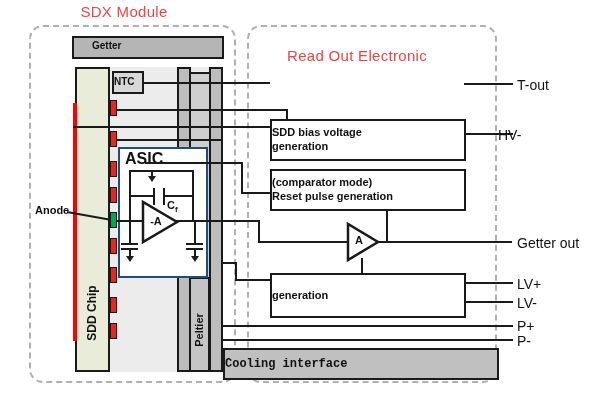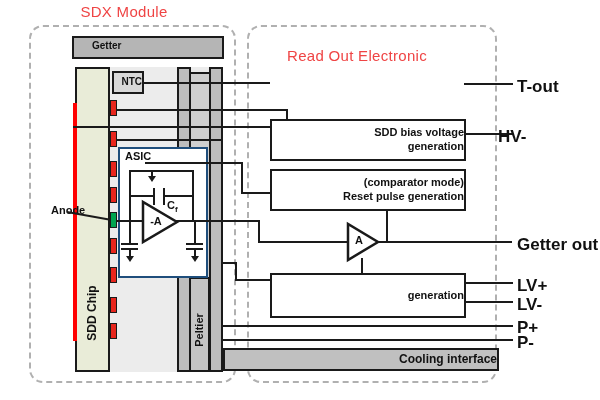--- a/index.html
+++ b/index.html
@@ -5,29 +5,29 @@
   html,body{margin:0;padding:0;background:#fff;}
   #stage{
     position:relative;width:600px;height:400px;background:#ffffff;
     font-family:"Liberation Sans", sans-serif;overflow:hidden;
   }
   .abs{position:absolute;}
   .wire{position:absolute;background:#1a1a1a;}
   .dashedbox{position:absolute;border:2px dashed #b0b0b0;border-radius:14px;box-sizing:border-box;}
   .zonetitle{position:absolute;color:#ef4444;font-size:15px;font-weight:400;text-align:center;letter-spacing:.3px;}
   .blk{position:absolute;background:#fff;border:2px solid #1a1a1a;box-sizing:border-box;
-       display:flex;flex-direction:column;align-items:flex-end;justify-content:center;
+       display:flex;flex-direction:column;align-items:flex-start;justify-content:center;
        font-size:11px;font-weight:bold;color:#111;line-height:1.25;text-align:center;}
   .fill{position:absolute;box-sizing:border-box;}
   .lbl{position:absolute;font-weight:bold;color:#111;}
   .rot{transform:rotate(-90deg);transform-origin:center center;text-align:center;}
   .pad{position:absolute;left:110px;width:7px;height:16px;background:#e8261d;border:1px solid #1a1a1a;box-sizing:border-box;}
   .arrow-down{position:absolute;width:0;height:0;border-left:4px solid transparent;
               border-right:4px solid transparent;border-top:6px solid #1a1a1a;}
-  .port{position:absolute;font-size:17px;font-weight:bold;color:#111;white-space:nowrap;}
+  .port{position:absolute;font-size:14px;font-weight:normal;color:#111;white-space:nowrap;}
 </style>
 </head>
 <body>
 
 <div id="stage">
 
   <div class="zonetitle" style="left:44px;top:3px;width:160px;">SDX Module</div>
   <div class="zonetitle" style="left:272px;top:3px;width:170px;margin-top:44px;">Read Out Electronic</div>
 
   <div class="dashedbox" style="left:29px;top:25px;width:207px;height:358px;"></div>
@@ -55,25 +55,25 @@
   <div class="pad" style="top:100px;"></div>
   <div class="pad" style="top:131px;"></div>
   <div class="pad" style="top:161px;"></div>
   <div class="pad" style="top:187px;"></div>
   <div class="pad" style="top:212px;background:#00a550;"></div>
   <div class="pad" style="top:238px;"></div>
   <div class="pad" style="top:267px;"></div>
   <div class="pad" style="top:297px;"></div>
   <div class="pad" style="top:323px;"></div>
 
-  <div class="lbl" style="left:51px;top:204px;font-size:11px;">Anode</div>
+  <div class="lbl" style="left:35px;top:204px;font-size:11px;">Anode</div>
   <div class="abs" style="left:67px;top:211px;width:44px;height:2px;background:#1a1a1a;transform:rotate(10deg);transform-origin:left center;"></div>
 
   <div class="fill" style="left:118px;top:147px;width:90px;height:131px;background:#ffffff;border:2px solid #1f4e7c;"></div>
-  <div class="lbl" style="left:125px;top:150px;font-size:11px;">ASIC</div>
+  <div class="lbl" style="left:125px;top:150px;font-size:16px;">ASIC</div>
 
   <div class="wire" style="left:143px;top:82px;width:127px;height:2px;"></div>
   <div class="wire" style="left:464px;top:83px;width:49px;height:2px;"></div>
 
   <div class="wire" style="left:117px;top:109px;width:171px;height:2px;"></div>
   <div class="wire" style="left:286px;top:109px;width:2px;height:12px;"></div>
   <div class="wire" style="left:73px;top:126px;width:197px;height:2px;"></div>
   <div class="wire" style="left:117px;top:139px;width:106px;height:2px;"></div>
   <div class="wire" style="left:464px;top:133px;width:49px;height:2px;"></div>
 
@@ -134,21 +134,21 @@
     <span>SDD bias voltage</span>
     <span>generation</span>
   </div>
   <div class="blk" style="left:270px;top:169px;width:196px;height:42px;">
     <span>(comparator mode)</span>
     <span>Reset pulse generation</span>
   </div>
   <div class="blk" style="left:270px;top:273px;width:196px;height:45px;">
     <span>generation</span>
   </div>
-  <div class="blk" style="left:223px;top:348px;width:276px;height:23px;background:#c0c0c0;font-size:12px;">
+  <div class="blk" style="left:223px;top:348px;width:276px;height:32px;background:#c0c0c0;font-size:12px;font-family:Liberation Mono, monospace;">
     <span>Cooling interface</span>
   </div>
 
   <div class="port" style="left:517px;top:77px;">T-out</div>
   <div class="port" style="left:498px;top:127px;">HV-</div>
   <div class="port" style="left:517px;top:235px;">Getter out</div>
   <div class="port" style="left:517px;top:276px;">LV+</div>
   <div class="port" style="left:517px;top:295px;">LV-</div>
   <div class="port" style="left:517px;top:318px;">P+</div>
   <div class="port" style="left:517px;top:333px;">P-</div>

